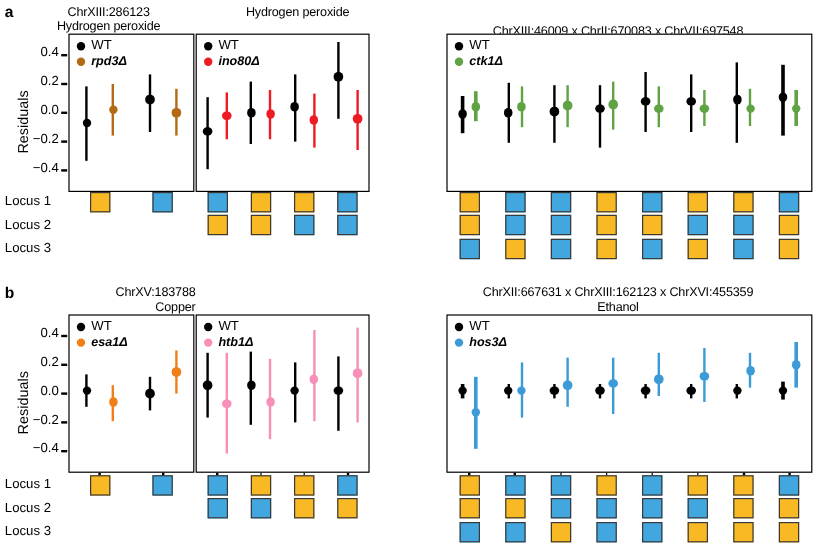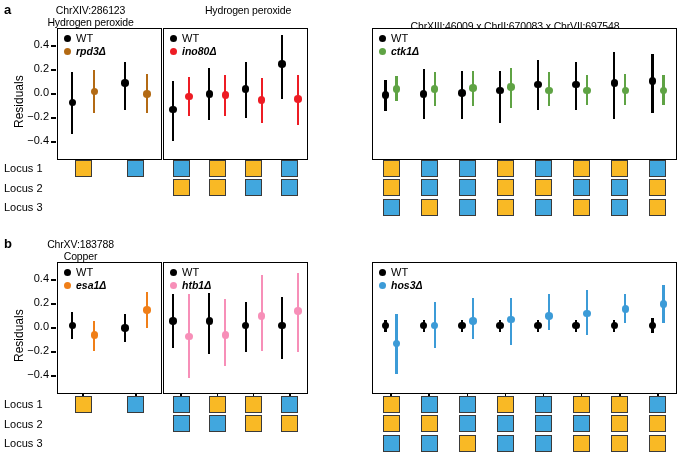--- a/index.html
+++ b/index.html
@@ -57,21 +57,21 @@
     <div class="ytickmark" style="left:51px; top:303.2px;"></div>
     <div class="ytick" style="left:11px; top:320px; width:38px;">0.0</div>
     <div class="ytickmark" style="left:51px; top:327.2px;"></div>
     <div class="ytick" style="left:11px; top:344px; width:38px;">−0.2</div>
     <div class="ytickmark" style="left:51px; top:351.2px;"></div>
     <div class="ytick" style="left:11px; top:368px; width:38px;">−0.4</div>
     <div class="ytickmark" style="left:51px; top:375.2px;"></div>
     <div class="locuslab" style="left:4px; top:398px;">Locus 1</div>
     <div class="locuslab" style="left:4px; top:417.5px;">Locus 2</div>
     <div class="locuslab" style="left:4px; top:437px;">Locus 3</div>
-    <div class="title" style="left:18px; top:4px; width:145px;"><span>ChrXIV:286123</span><span class="l2">Hydrogen peroxide</span></div>
+    <div class="title" style="left:18px; top:4px; width:145px;"><span>ChrXIII:286123</span><span class="l2">Hydrogen peroxide</span></div>
     <div class="plotbox" style="left:57px; top:28px; width:105px; height:132px;"></div>
     <div class="legend" style="left:64px; top:32px;">
       <div class="row">
         <span class="dot" style="background:#000000;"></span>
         <span class="nm">WT</span>
       </div>
       <div class="row">
         <span class="dot" style="background:#B36A14;"></span>
         <span class="nm it">rpd3Δ</span>
       </div>
@@ -197,21 +197,21 @@
     <div class="sq" style="left:535.0625px; top:198.5px; background:#41A7DE;"></div>
     <div class="sq" style="left:573.1875px; top:159.5px; background:#F9B925;"></div>
     <div class="sq" style="left:573.1875px; top:179px; background:#41A7DE;"></div>
     <div class="sq" style="left:573.1875px; top:198.5px; background:#F9B925;"></div>
     <div class="sq" style="left:611.3125px; top:159.5px; background:#F9B925;"></div>
     <div class="sq" style="left:611.3125px; top:179px; background:#41A7DE;"></div>
     <div class="sq" style="left:611.3125px; top:198.5px; background:#41A7DE;"></div>
     <div class="sq" style="left:649.4375px; top:159.5px; background:#41A7DE;"></div>
     <div class="sq" style="left:649.4375px; top:179px; background:#F9B925;"></div>
     <div class="sq" style="left:649.4375px; top:198.5px; background:#F9B925;"></div>
-    <div class="title" style="left:8px; top:238px; width:145px;"><span>ChrXV:183788</span><span class="l2">Copper</span></div>
+    <div class="title" style="left:18px; top:238px; width:145px;text-align:right;"><span>ChrXV:183788</span><span class="l2">Copper</span></div>
     <div class="plotbox" style="left:57px; top:262px; width:105px; height:132px;"></div>
     <div class="legend" style="left:64px; top:266px;">
       <div class="row">
         <span class="dot" style="background:#000000;"></span>
         <span class="nm">WT</span>
       </div>
       <div class="row">
         <span class="dot" style="background:#F07F18;"></span>
         <span class="nm it">esa1Δ</span>
       </div>
@@ -261,20 +261,21 @@
     <div class="ebar" style="left:296.775px; top:272.8px; height:79.19999999999999px; background:#F78FB8;"></div>
     <div class="pt" style="left:294.125px; top:307.45px; background:#F78FB8;"></div>
     <div class="sq" style="left:172.625px; top:395.5px; background:#41A7DE;"></div>
     <div class="sq" style="left:172.625px; top:415px; background:#41A7DE;"></div>
     <div class="sq" style="left:208.875px; top:395.5px; background:#F9B925;"></div>
     <div class="sq" style="left:208.875px; top:415px; background:#41A7DE;"></div>
     <div class="sq" style="left:245.125px; top:395.5px; background:#F9B925;"></div>
     <div class="sq" style="left:245.125px; top:415px; background:#F9B925;"></div>
     <div class="sq" style="left:281.375px; top:395.5px; background:#41A7DE;"></div>
     <div class="sq" style="left:281.375px; top:415px; background:#F9B925;"></div>
+    <div class="title" style="left:345px; top:238px; width:340px;"><span>ChrXII:667631 x ChrXIII:162123 x ChrXVI:455359</span><span class="l2">Ethanol</span></div>
     <div class="plotbox" style="left:372px; top:262px; width:305px; height:132px;"></div>
     <div class="legend" style="left:379px; top:266px;">
       <div class="row">
         <span class="dot" style="background:#000000;"></span>
         <span class="nm">WT</span>
       </div>
       <div class="row">
         <span class="dot" style="background:#3C9BD7;"></span>
         <span class="nm it">hos3Δ</span>
       </div>

